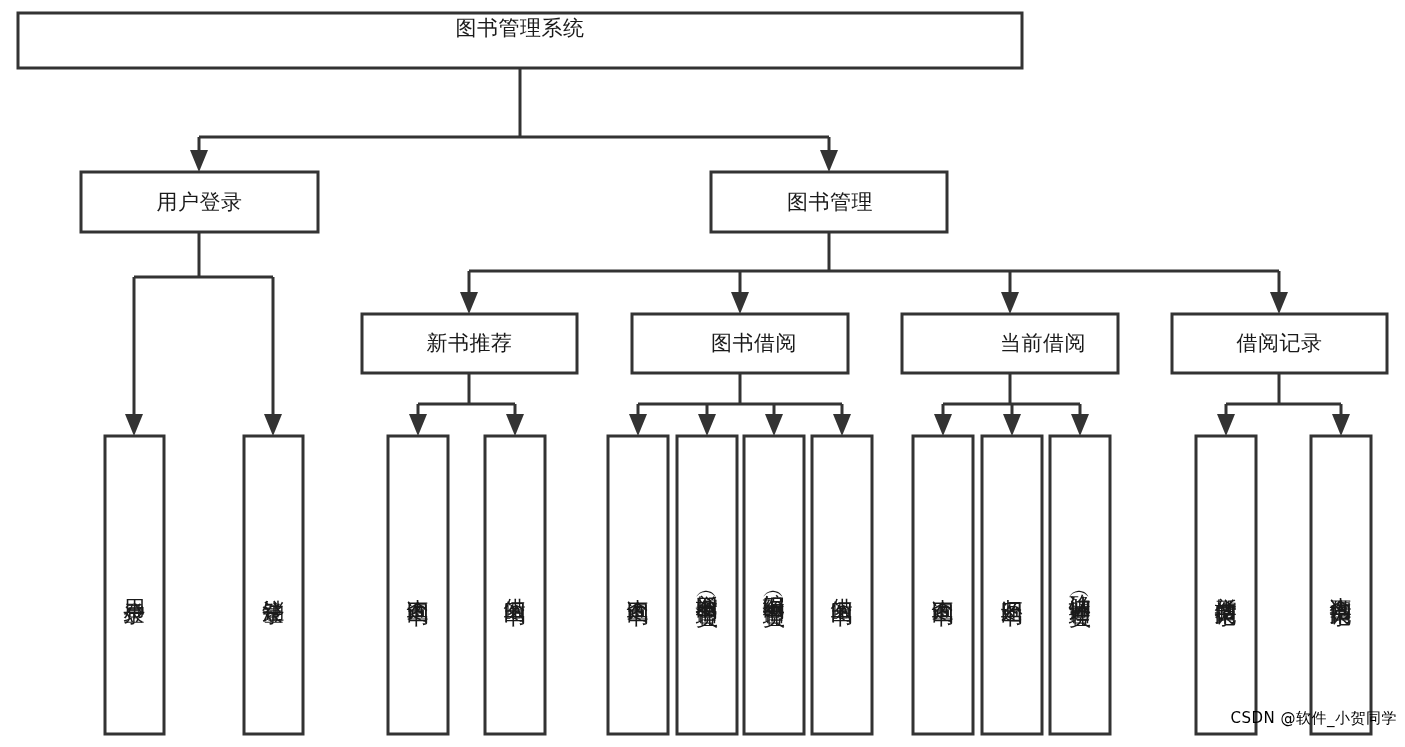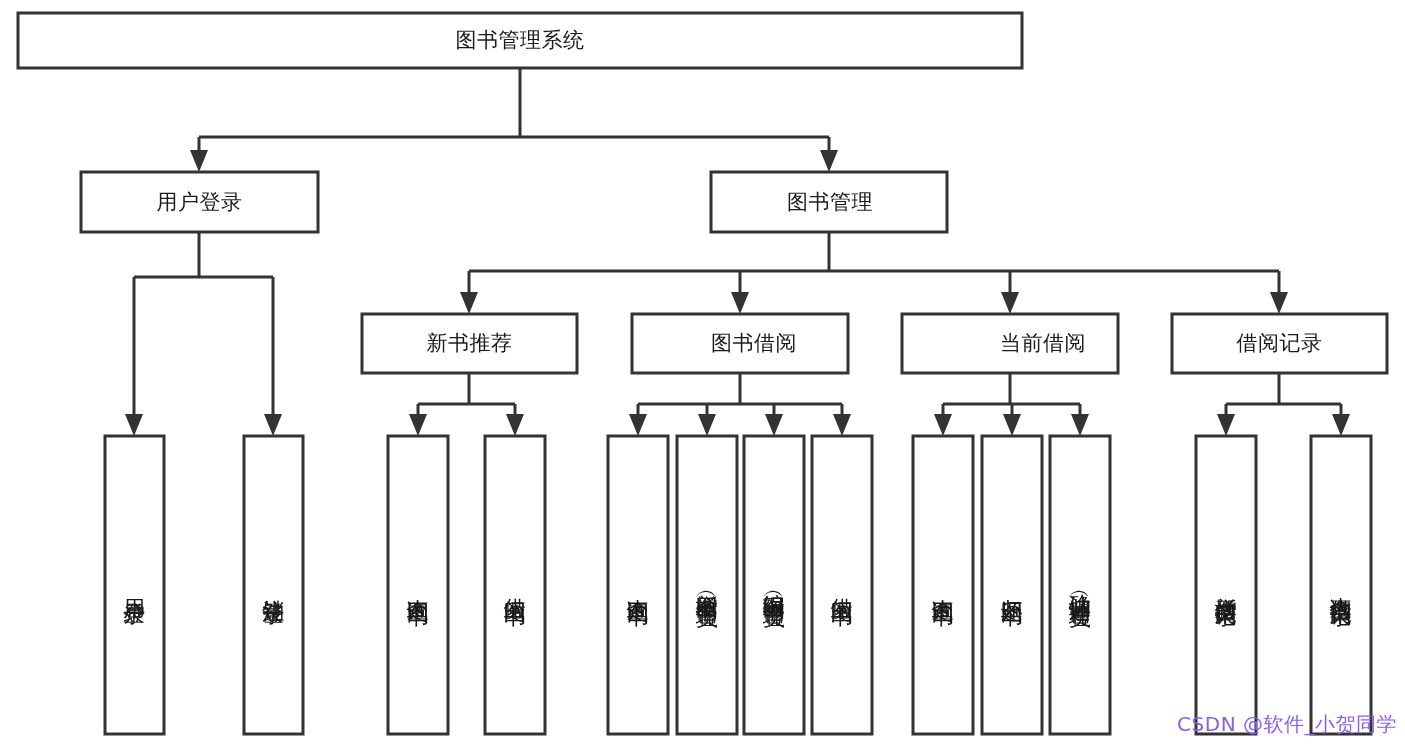--- a/index.html
+++ b/index.html
@@ -60,23 +60,23 @@
     text-orientation: upright;
     font-size: 22px;
     line-height: 1.25;
     letter-spacing: 2px;
     text-align: center;
     white-space: nowrap;
   }
   .watermark {
     position: absolute;
     right: 8px;
-    bottom: 9px;
-    font-size: 20px;
-    color: #8b5cf6;
+    bottom: 19px;
+    font-size: 15px;
+    color: #000000;
     font-family: "DejaVu Sans", "Liberation Sans", sans-serif;
     white-space: nowrap;
     letter-spacing: 0.5px;
   }
 </style>
 </head>
 <body>
 
 <div id="diagram-root">
   <svg class="flow" id="flow-svg" viewBox="0 0 1405 747">
@@ -161,21 +161,21 @@
       <rect x="677" y="436" width="60" height="298" class="node-rect"></rect>
       <rect x="744" y="436" width="60" height="298" class="node-rect"></rect>
       <rect x="812" y="436" width="60" height="298" class="node-rect"></rect>
       <rect x="913" y="436" width="60" height="298" class="node-rect"></rect>
       <rect x="982" y="436" width="60" height="298" class="node-rect"></rect>
       <rect x="1050" y="436" width="60" height="298" class="node-rect"></rect>
       <rect x="1196" y="436" width="60" height="298" class="node-rect"></rect>
       <rect x="1311" y="436" width="60" height="298" class="node-rect"></rect>
     </svg>
   <div id="label-layer">
-      <div class="node-label horizontal" style="left: 18px; top: 13px; width: 1004px; height: 55px;">图书管理系统</div>
+      <div class="node-label horizontal" style="left: 18px; top: 1px; width: 1004px; height: 55px;">图书管理系统</div>
       <div class="node-label horizontal" style="left: 81px; top: 172px; width: 237px; height: 60px;">用户登录</div>
       <div class="node-label horizontal" style="left: 712px; top: 172px; width: 236px; height: 60px;">图书管理</div>
       <div class="node-label horizontal" style="left: 362px; top: 314px; width: 215px; height: 59px; border-radius: 10px;">新书推荐</div>
       <div class="node-label horizontal" style="left: 632px; top: 314px; width: 244px; height: 59px;">图书借阅</div>
       <div class="node-label horizontal" style="left: 902px; top: 314px; width: 216px; height: 59px; padding-left: 33px;">当前借阅</div>
       <div class="node-label horizontal" style="left: 1172px; top: 314px; width: 215px; height: 59px;">借阅记录</div>
       <div class="node-label vertical" style="left: 105px; top: 436px; width: 59px; height: 298px;">用户登录</div>
       <div class="node-label vertical" style="left: 244px; top: 436px; width: 59px; height: 298px;">注销登录</div>
       <div class="node-label vertical" style="left: 388px; top: 436px; width: 60px; height: 298px;">查询图书</div>
       <div class="node-label vertical" style="left: 485px; top: 436px; width: 60px; height: 298px;">借阅图书</div>

